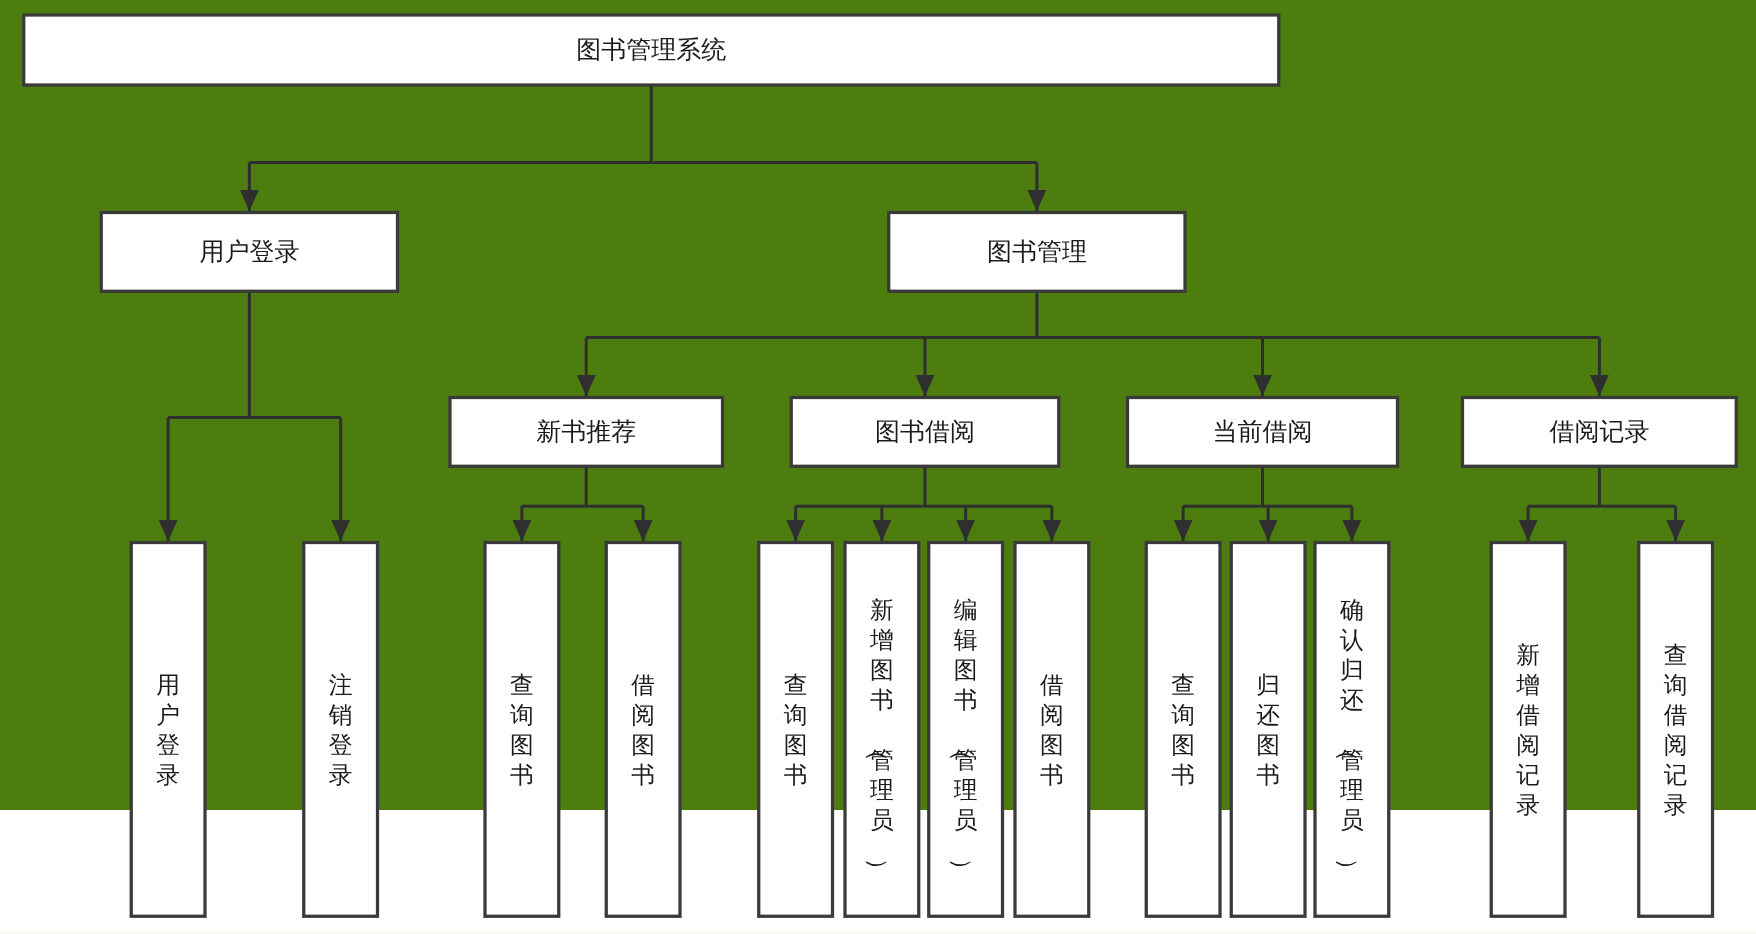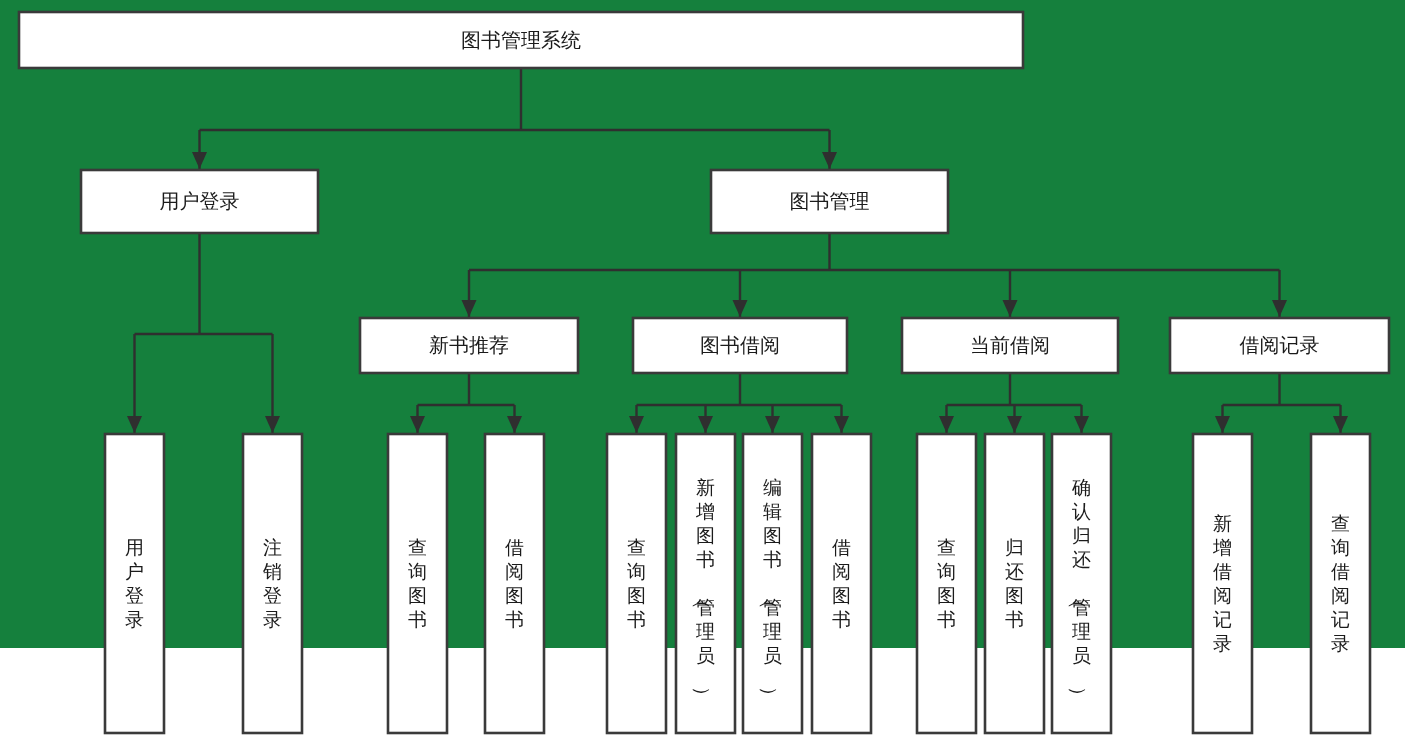--- a/index.html
+++ b/index.html
@@ -11,21 +11,21 @@
   body {
     width: 1405px;
     height: 747px;
     overflow: hidden;
     font-family: "DejaVu Sans", "Liberation Sans", sans-serif;
   }
   #diagram-root {
     position: relative;
     width: 1405px;
     height: 648px;
-    background: #15803d;
+    background: #4d7c0f;
   }
   svg#tree-svg {
     position: absolute;
     left: 0;
     top: 0;
     width: 1405px;
     height: 747px;
     display: block;
   }
   .node-box {

